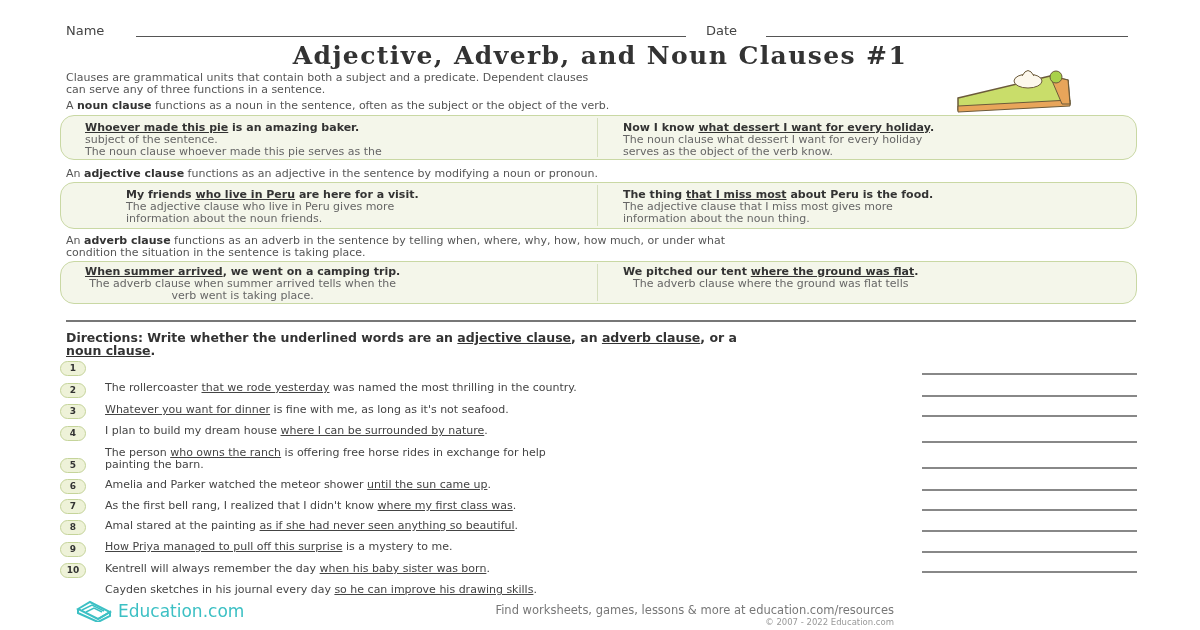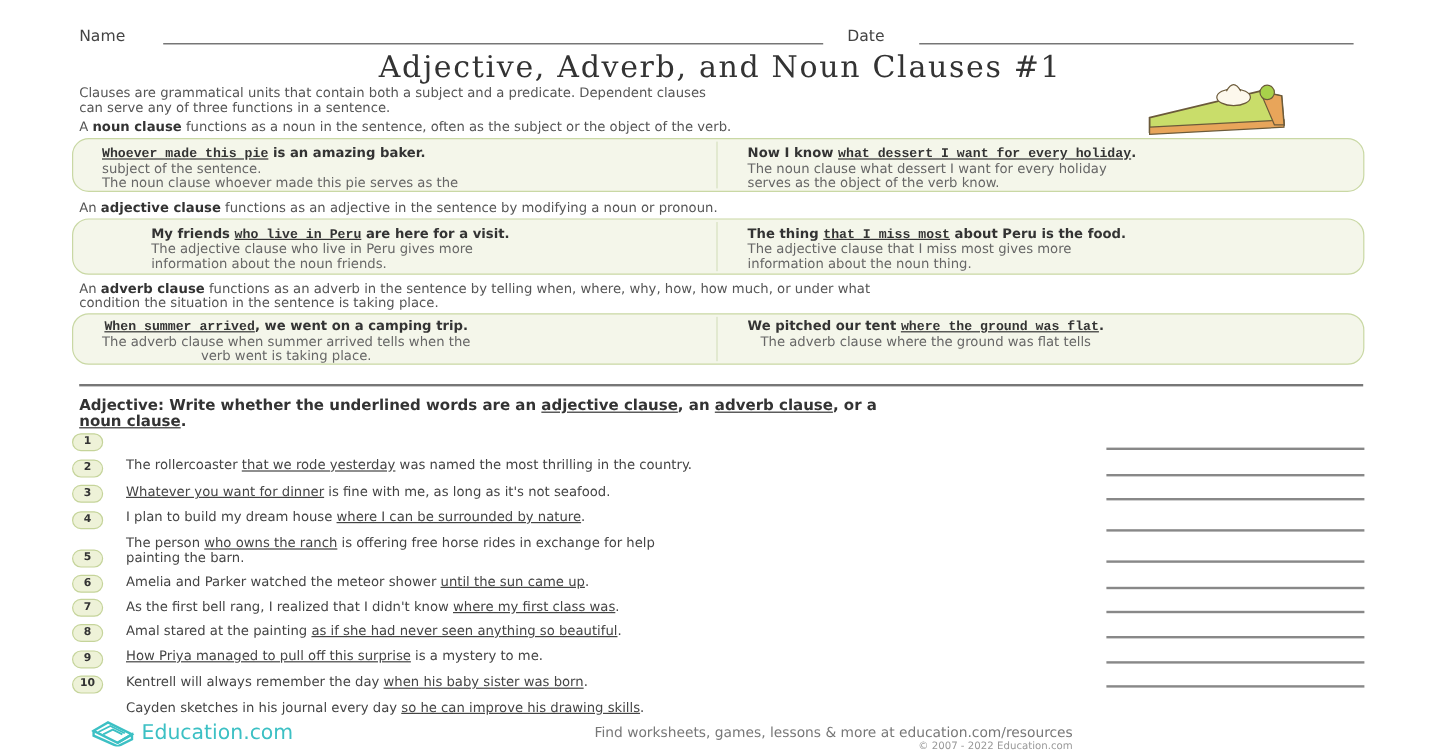--- a/index.html
+++ b/index.html
@@ -7,32 +7,32 @@
   body { font-family: "DejaVu Sans", sans-serif; color: #3a3a3a; position: relative; }
 
   .page { position: absolute; left: 0; top: 0; width: 972px; height: 630px; }
 
   
   .header-row { position: absolute; top: 22px; left: 66px; width: 1062px; height: 18px; font-size: 13px; color: #444; }
   .hdr-label { position: absolute; top: 1px; }
   .hdr-line { position: absolute; top: 14px; height: 1px; background: #555; }
 
   .title { position: absolute; top: 41px; left: 0; width: 1200px; text-align: center;
-           font-family: "DejaVu Serif", serif; font-weight: normal; font-size: 25px; letter-spacing: 1.4px; color: #333; }
+           font-family: "DejaVu Serif", serif; font-weight: bold; font-size: 25px; letter-spacing: 1.4px; color: #333; }
 
   .intro { position: absolute; left: 66px; top: 72px; width: 860px; font-size: 11px; line-height: 12px; color: #555; }
   .defn { position: absolute; left: 66px; font-size: 11px; color: #555; line-height: 12px; }
   .defn b { color: #333; }
 
   .pie { position: absolute; left: 950px; top: 66px; width: 130px; height: 50px; }
 
   .example-box { position: absolute; left: 60px; width: 1077px; background: #f4f6ea; border: 1.5px solid #c9d8a4; border-radius: 14px; }
   .ex-col { position: absolute; top: 6px; font-size: 11px; line-height: 12px; color: #666; }
   .ex-col .ex-sent { font-weight: bold; color: #333; }
-  .ex-col .ex-sent u { text-decoration: underline; font-family: Liberation Mono, monospace; }
+  .ex-col .ex-sent u { text-decoration: underline; }
   .ex-divider { position: absolute; left: 536px; top: 2px; bottom: 2px; width: 1px; background: #d6dfbe; }
 
   .rule { position: absolute; left: 66px; top: 320px; width: 1070px; height: 1.5px; background: #777; }
 
   .directions { position: absolute; left: 66px; top: 331px; width: 1060px; font-size: 12.5px; font-weight: bold; color: #333; line-height: 13px; }
   .directions u { text-decoration: underline; }
 
   .q { position: absolute; left: 60px; width: 840px; font-size: 11px; color: #444; line-height: 12px; }
   .q-num { position: absolute; left: 0; top: -2px; width: 26px; height: 15px; border-radius: 8px;
            background: #eef2d8; border: 1.5px solid #c5d49a; font-size: 9px; font-weight: bold; color: #333;
@@ -125,21 +125,21 @@
     <div class="ex-divider"></div>
     <div class="ex-col" style="left:562px; top:4px;">
       <div class="ex-sent"><span>We pitched our tent </span><u>where the ground was flat</u><span>.</span></div>
       <div>The adverb clause where the ground was flat tells</div>
     </div>
   </div>
 
   <div class="rule"></div>
 
   <div class="directions">
-    <span>Adjective: Write whether the underlined words are an </span><u>adjective clause</u><span>, an </span><u>adverb clause</u><span>, or a</span><br><u>noun clause</u><span>.</span>
+    <span>Directions: Write whether the underlined words are an </span><u>adjective clause</u><span>, an </span><u>adverb clause</u><span>, or a</span><br><u>noun clause</u><span>.</span>
   </div>
 
   <div class="q" style="top:363px;">
     <div class="q-num">1</div>
     <div class="q-text"><span>The rollercoaster </span><u>that we rode yesterday</u><span> was named the most thrilling in the country.</span></div>
   </div>
   <div class="answer-line" style="top:373px;"></div>
 
   <div class="q" style="top:385px;">
     <div class="q-num">2</div>

